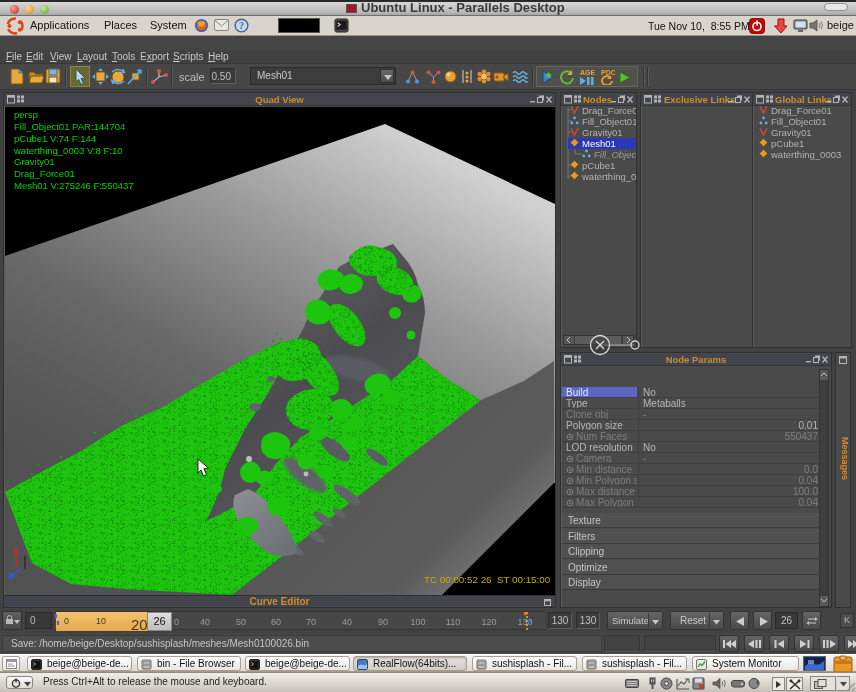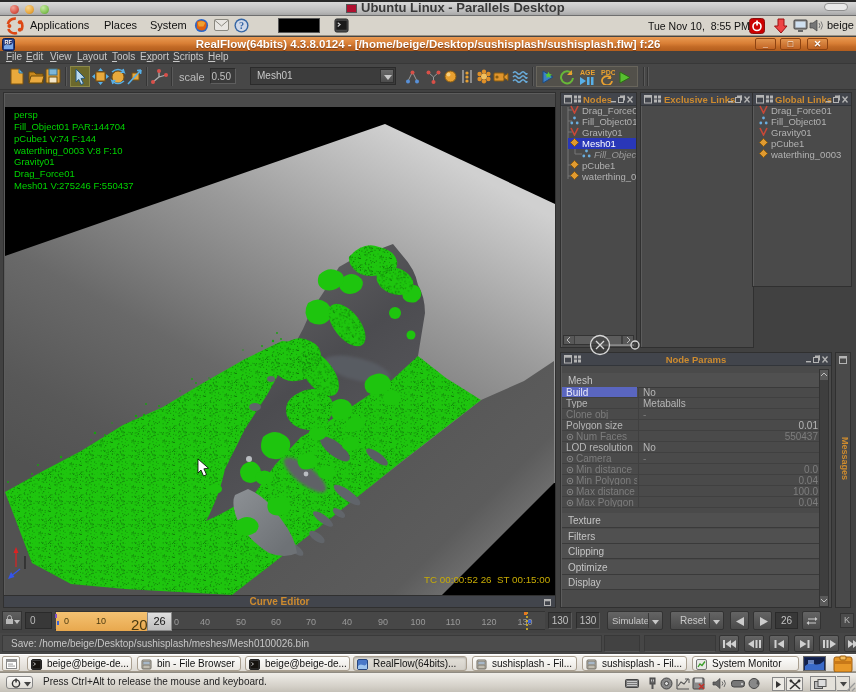--- a/index.html
+++ b/index.html
@@ -71,21 +71,21 @@
 
 
 #curvebar { left:3px; top:505px; width:553px; height:13px; background:#42454c;
   border:1px solid #303030; }
 #curvebar .ttl { position:absolute; left:0; right:0; text-align:center; font-size:10px;
   font-weight:bold; color:#cd8b2f; }
 
 
 #pnodes  { left:560px; top:2px; width:77px;  height:256px; overflow:hidden; }
 #pexcl   { left:640px; top:2px; width:114px; height:256px; }
-#pglob   { left:752px; top:2px; width:100px; height:195px; overflow:hidden; }
+#pglob   { left:752px; top:2px; width:100px; height:256px; overflow:hidden; }
 #pparams { left:560px; top:262px; width:272px; height:256px; overflow:hidden; }
 #pmsg    { left:835px; top:262px; width:16px; height:256px; background:#4a4a4a;
   border:1px solid #303030; }
 #pmsg .vt { position:absolute; left:1px; top:84px; width:13px; text-align:center;
   font-size:9px; font-weight:bold; color:#cd8b2f;
   writing-mode:vertical-rl; }
 
 .trow { position:absolute; left:0; font-size:9.5px; color:#b2b2b2; white-space:nowrap; }
 
 
@@ -179,29 +179,20 @@
       <rect x="2.5" y="2.5" width="10" height="6" fill="#cfe0f0"></rect>
       <rect x="5" y="11" width="5" height="2" fill="#666"></rect>
     </svg>
     <svg class="abs" style="left:809px;top:3px;" width="14" height="13" viewBox="0 0 14 13">
       <path d="M1 4 h3 l4 -3 v11 l-4 -3 H1 Z" fill="#777" stroke="#444" stroke-width="0.7"></path>
       <path d="M10 4 q2 2.5 0 5 M12 2.5 q3 4 0 8" stroke="#777" fill="none"></path>
     </svg>
     <span class="umenu" style="left:827px;">beige</span>
   </div>
 
-  <div id="rftitle" class="abs"><svg class="abs" style="left:2px;top:1px;" width="13" height="13" viewBox="0 0 13 13">
-        <rect x="0.5" y="0.5" width="12" height="12" rx="2" fill="#24408c" stroke="#12204a"></rect>
-        <path d="M2 8 q2.5 -3 5 -1.5 t4 -2 V11 H2 Z" fill="#7aa8e8"></path>
-        <text x="2.5" y="6" font-size="5.5" font-weight="bold" fill="#fff" font-family="Liberation Sans">RF</text>
-      </svg>RealFlow(64bits) 4.3.8.0124 - [/home/beige/Desktop/sushisplash/sushisplash.flw] f:26
-    <div class="winbtn" style="right:80px;">_</div>
-    <div class="winbtn" style="right:55px;">□</div>
-    <div class="winbtn" style="right:28px;">✕</div>
-  </div>
 
   <div id="menubar" class="abs">
     <span style="left:6px"><u>F</u>ile</span>
     <span style="left:26px"><u>E</u>dit</span>
     <span style="left:50px"><u>V</u>iew</span>
     <span style="left:77px"><u>L</u>ayout</span>
     <span style="left:112px"><u>T</u>ools</span>
     <span style="left:140px">E<u>x</u>port</span>
     <span style="left:173px"><u>S</u>cripts</span>
     <span style="left:208px"><u>H</u>elp</span>
@@ -313,20 +304,38 @@
     <svg class="abs" style="left:618px;top:7px;" width="13" height="13" viewBox="0 0 13 13">
       <path d="M2 1 L12 6.5 L2 12 Z" fill="#58c030" stroke="#2a7010"></path>
     </svg>
     <div class="tbsep" style="left:643px;"></div>
     <div class="tbsep" style="left:647px;"></div>
   </div>
 
   <div id="main" class="abs">
 
     <div id="vp" class="panel">
+      <div class="phdr">
+        <span class="hicons-l"><svg width="17" height="9" viewBox="0 0 17 9" style="vertical-align:top;">
+<rect x="0.5" y="0.5" width="7" height="7.5" fill="none" stroke="#b4b4b4"></rect>
+              <rect x="0.5" y="0.5" width="7" height="2.2" fill="#b4b4b4"></rect>
+<rect x="10" y="0.5" width="3" height="3" fill="#b4b4b4"></rect>
+              <rect x="14" y="0.5" width="3" height="3" fill="#b4b4b4"></rect>
+<rect x="10" y="4.5" width="3" height="3" fill="#b4b4b4"></rect>
+              <rect x="14" y="4.5" width="3" height="3" fill="#b4b4b4"></rect>
+</svg></span>
+        <span class="ttl" style="left:0;right:0;text-align:center;">Quad View</span>
+        <span class="hicons-r"><svg width="22" height="9" viewBox="0 0 22 9" style="vertical-align:top;">
+<rect x="0" y="6" width="5" height="1.4" fill="#b4b4b4"></rect>
+<rect x="7.5" y="2.5" width="5" height="5" fill="none" stroke="#b4b4b4"></rect>
+              <rect x="9" y="0.5" width="5" height="1.6" fill="#b4b4b4"></rect>
+              <rect x="12.6" y="0.5" width="1.4" height="5" fill="#b4b4b4"></rect>
+<path d="M16.5 1.5 L21.5 7.5 M21.5 1.5 L16.5 7.5" stroke="#b4b4b4" stroke-width="1.3"></path>
+</svg></span>
+      </div>
       <div id="vpscene">
           <svg width="550" height="488" viewBox="0 0 550 488" style="position:absolute;left:0;top:0;">
 <defs>
 <linearGradient id="floorg" x1="380" y1="17" x2="150" y2="430" gradientUnits="userSpaceOnUse">
   <stop offset="0" stop-color="#d0d0d0"></stop>
                 <stop offset="0.3" stop-color="#9a9a9a"></stop>
   <stop offset="0.62" stop-color="#696969"></stop>
                 <stop offset="0.85" stop-color="#585858"></stop>
                 <stop offset="1" stop-color="#525252"></stop>
 </linearGradient>
@@ -750,21 +759,20 @@
 </svg></span>
           <span class="ttl" style="left:0;right:0;text-align:center;">Node Params</span>
           <span class="hicons-r"><svg width="22" height="9" viewBox="0 0 22 9" style="vertical-align:top;">
 <rect x="0" y="6" width="5" height="1.4" fill="#b4b4b4"></rect>
 <rect x="7.5" y="2.5" width="5" height="5" fill="none" stroke="#b4b4b4"></rect>
               <rect x="9" y="0.5" width="5" height="1.6" fill="#b4b4b4"></rect>
               <rect x="12.6" y="0.5" width="1.4" height="5" fill="#b4b4b4"></rect>
 <path d="M16.5 1.5 L21.5 7.5 M21.5 1.5 L16.5 7.5" stroke="#b4b4b4" stroke-width="1.3"></path>
 </svg></span>
         </div>
-      <div class="sect" style="top:20px;">Mesh</div>
 <div class="prow" style="top:34px;">
           <span class="k" style="background:#5a66c0;color:#e8e8f8;">Build</span>
           <span class="v">No</span>
         </div>
 <div class="prow" style="top:45px;">
           <span class="k" style="">Type</span>
           <span class="v">Metaballs</span>
         </div>
 <div class="prow gray" style="top:56px;">
           <span class="k" style="">Clone obj</span>

